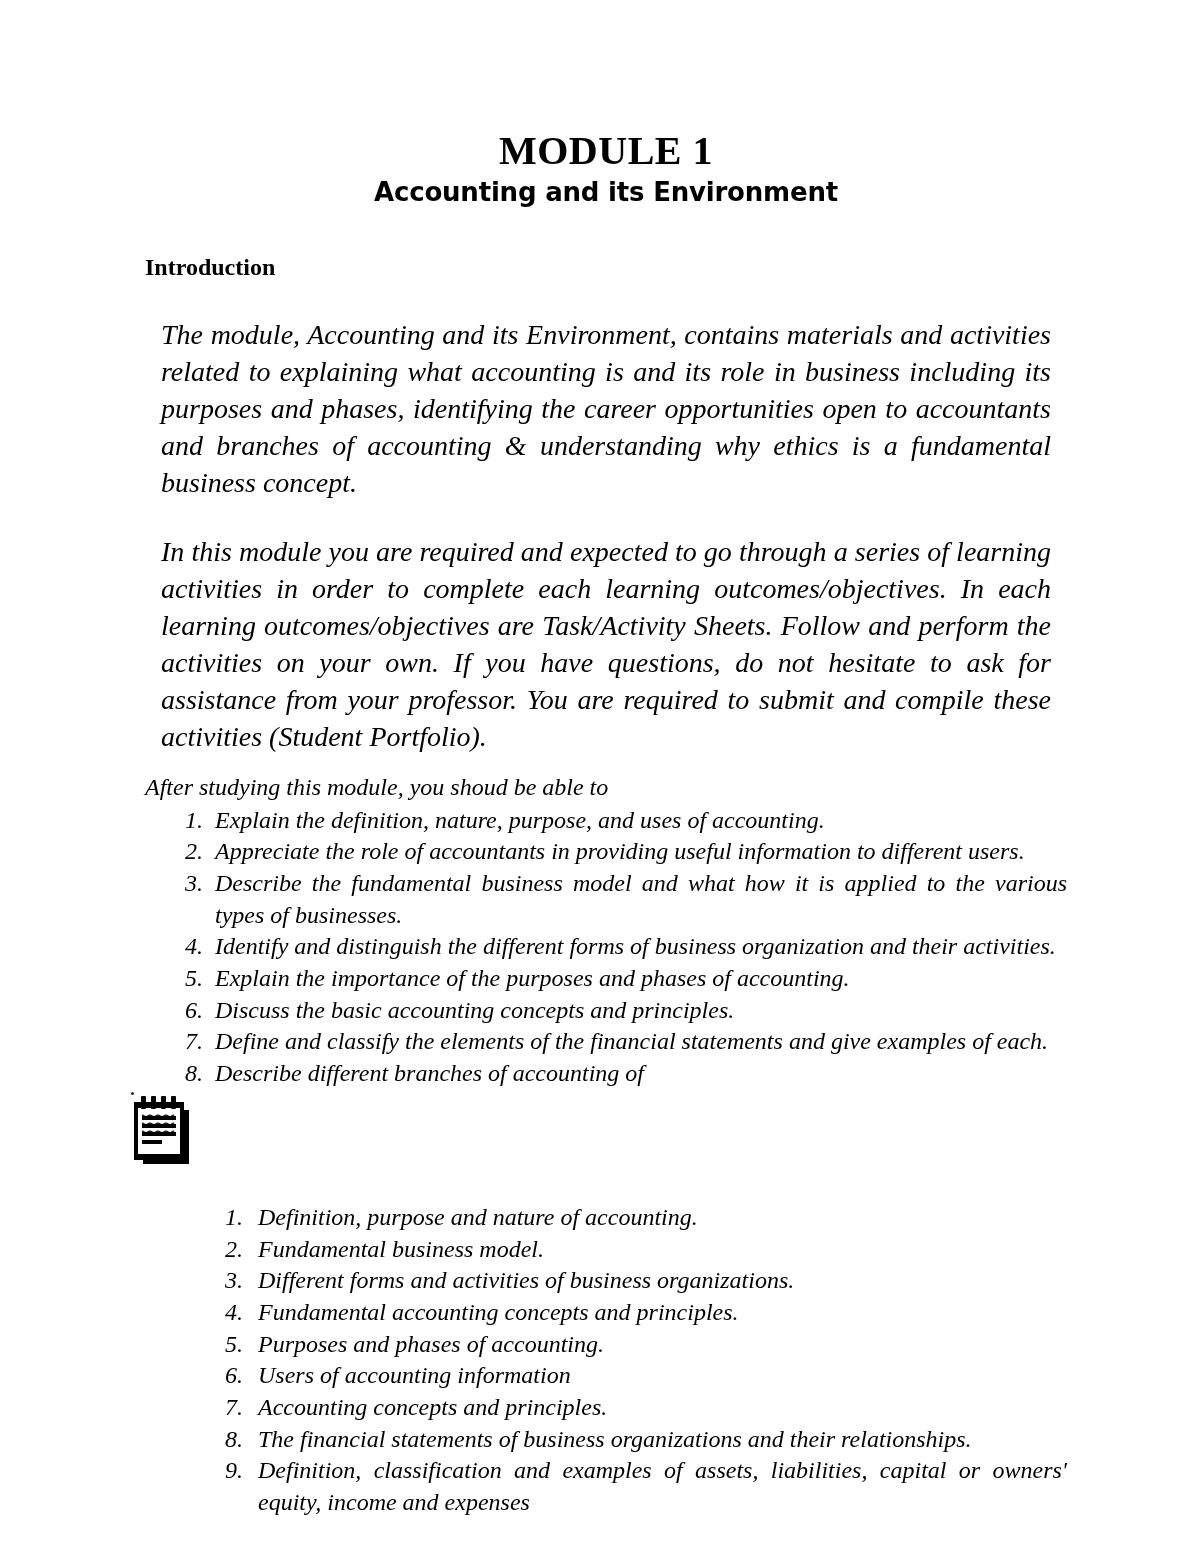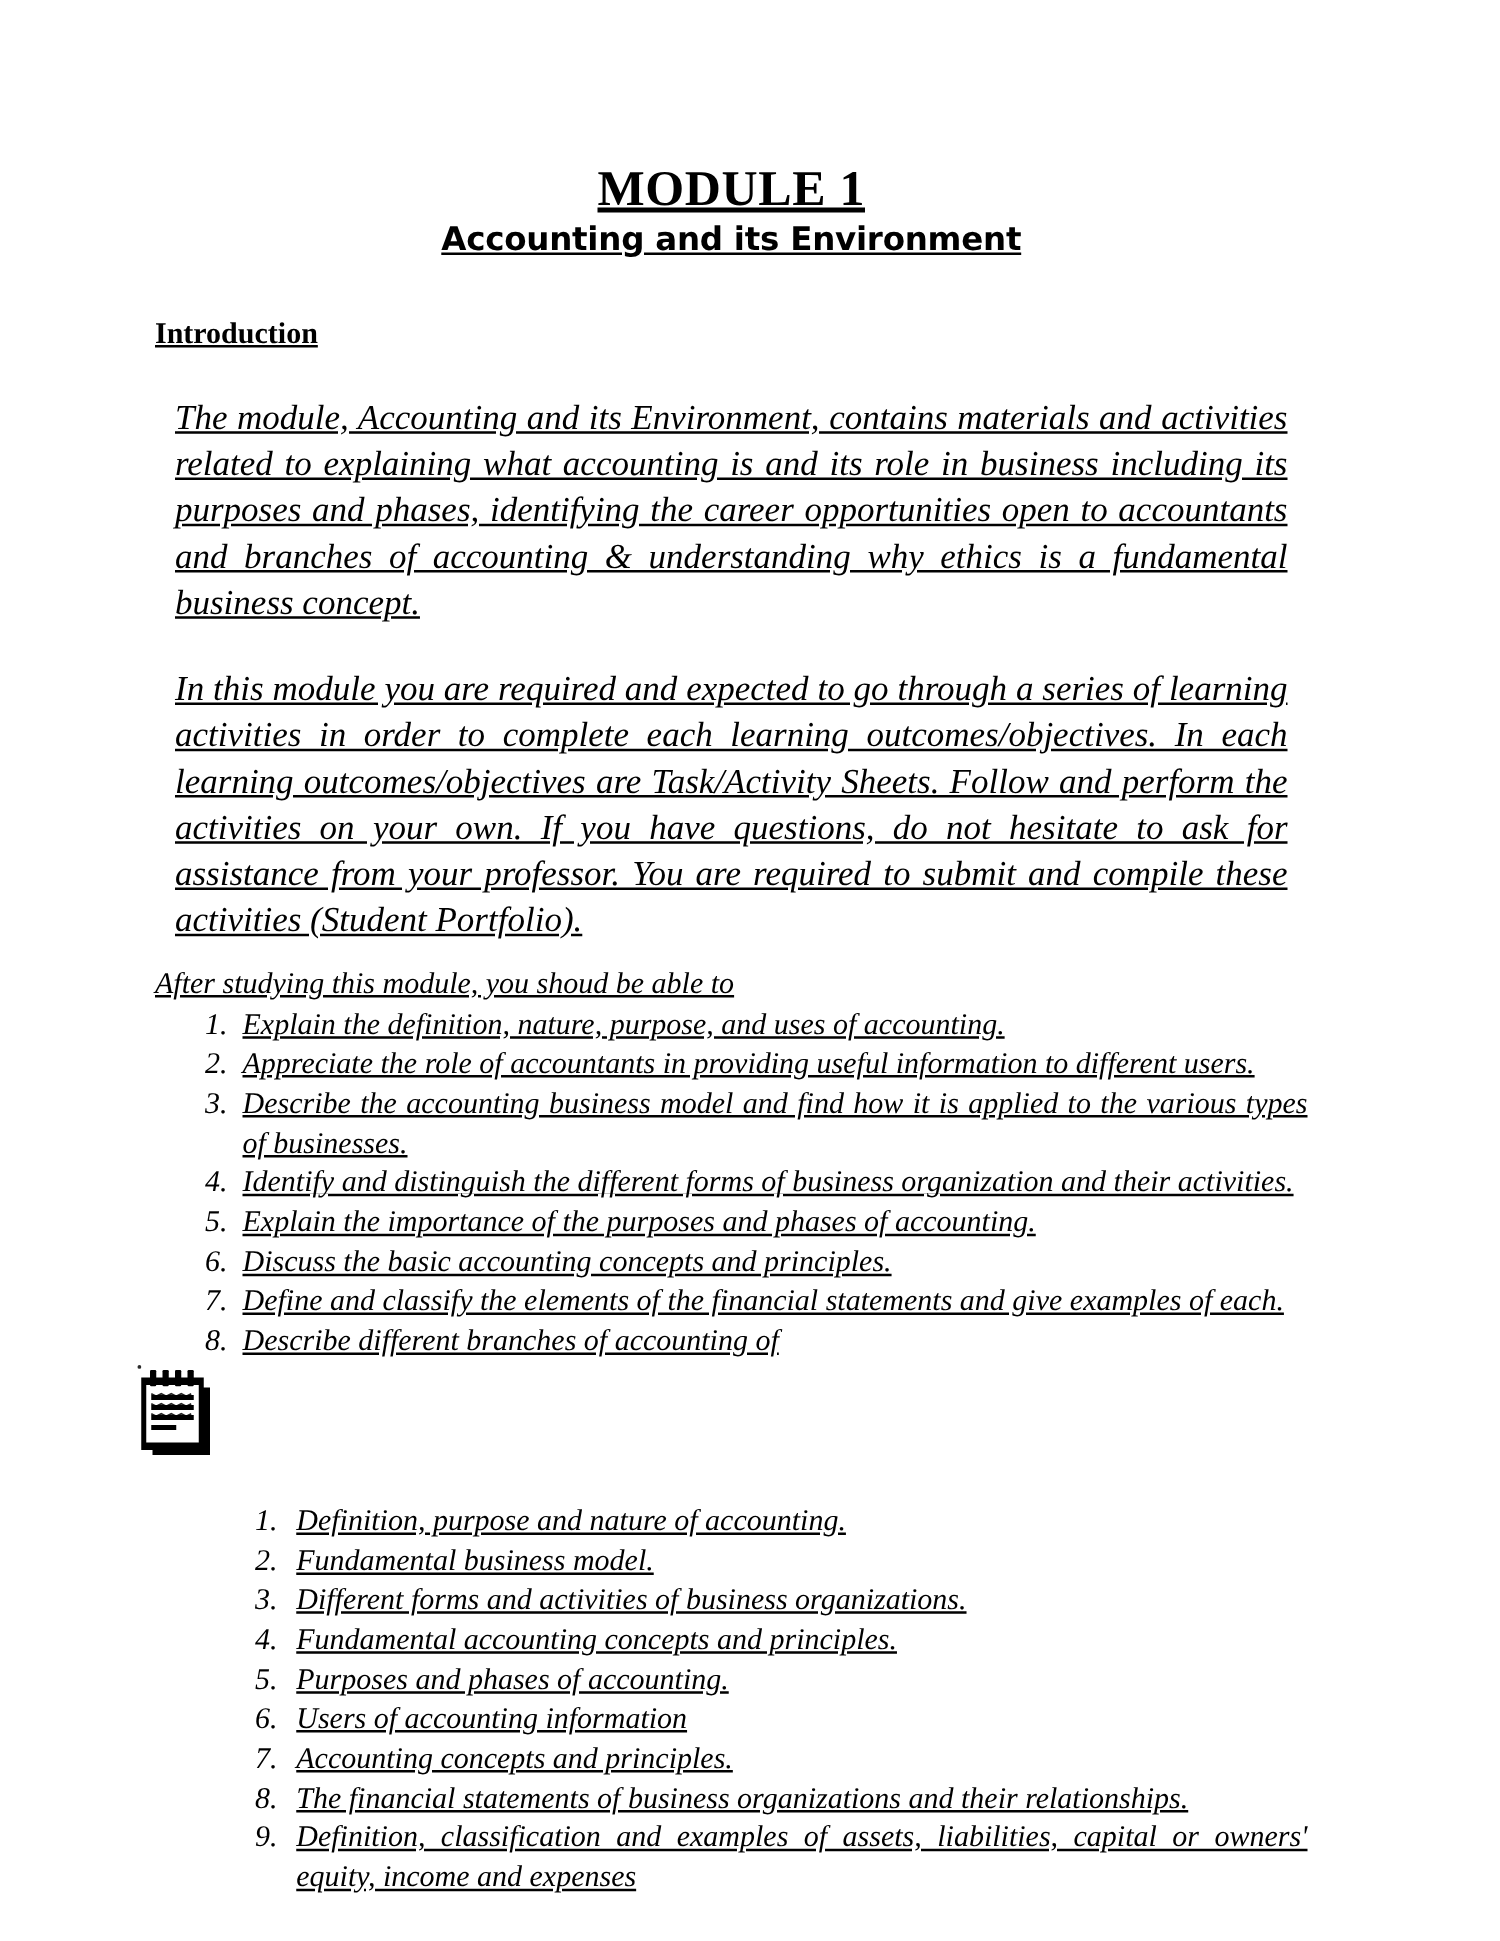--- a/index.html
+++ b/index.html
@@ -15,24 +15,23 @@
     height: 1553px;
     background: #ffffff;
     margin: 0 auto;
     overflow: hidden;
     color: #000000;
   }
 
   
   .content {
     position: absolute;
-    left: 124px;
+    left: 145px;
     top: 0;
     width: 922px;   
-    text-decoration: underline;
   }
 
   
   .doc-title {
     text-align: center;
     font-family: "Liberation Serif", "DejaVu Serif", serif;
     font-weight: bold;
     font-size: 40px;
     line-height: 1.05;
     letter-spacing: 0.5px;
@@ -188,21 +187,21 @@
         <li>
           <span class="num">1.</span>
           <span class="txt">Explain the definition, nature, purpose, and uses of accounting.</span>
         </li>
         <li>
           <span class="num">2.</span>
           <span class="txt">Appreciate the role of accountants in providing useful information to different users.</span>
         </li>
         <li>
           <span class="num">3.</span>
-          <span class="txt">Describe the accounting business model and find how it is applied to the various types of businesses.</span>
+          <span class="txt">Describe the fundamental business model and what how it is applied to the various types of businesses.</span>
         </li>
         <li>
           <span class="num">4.</span>
           <span class="txt">Identify and distinguish the different forms of business organization and their activities.</span>
         </li>
         <li>
           <span class="num">5.</span>
           <span class="txt">Explain the importance of the purposes and phases of accounting.</span>
         </li>
         <li>

